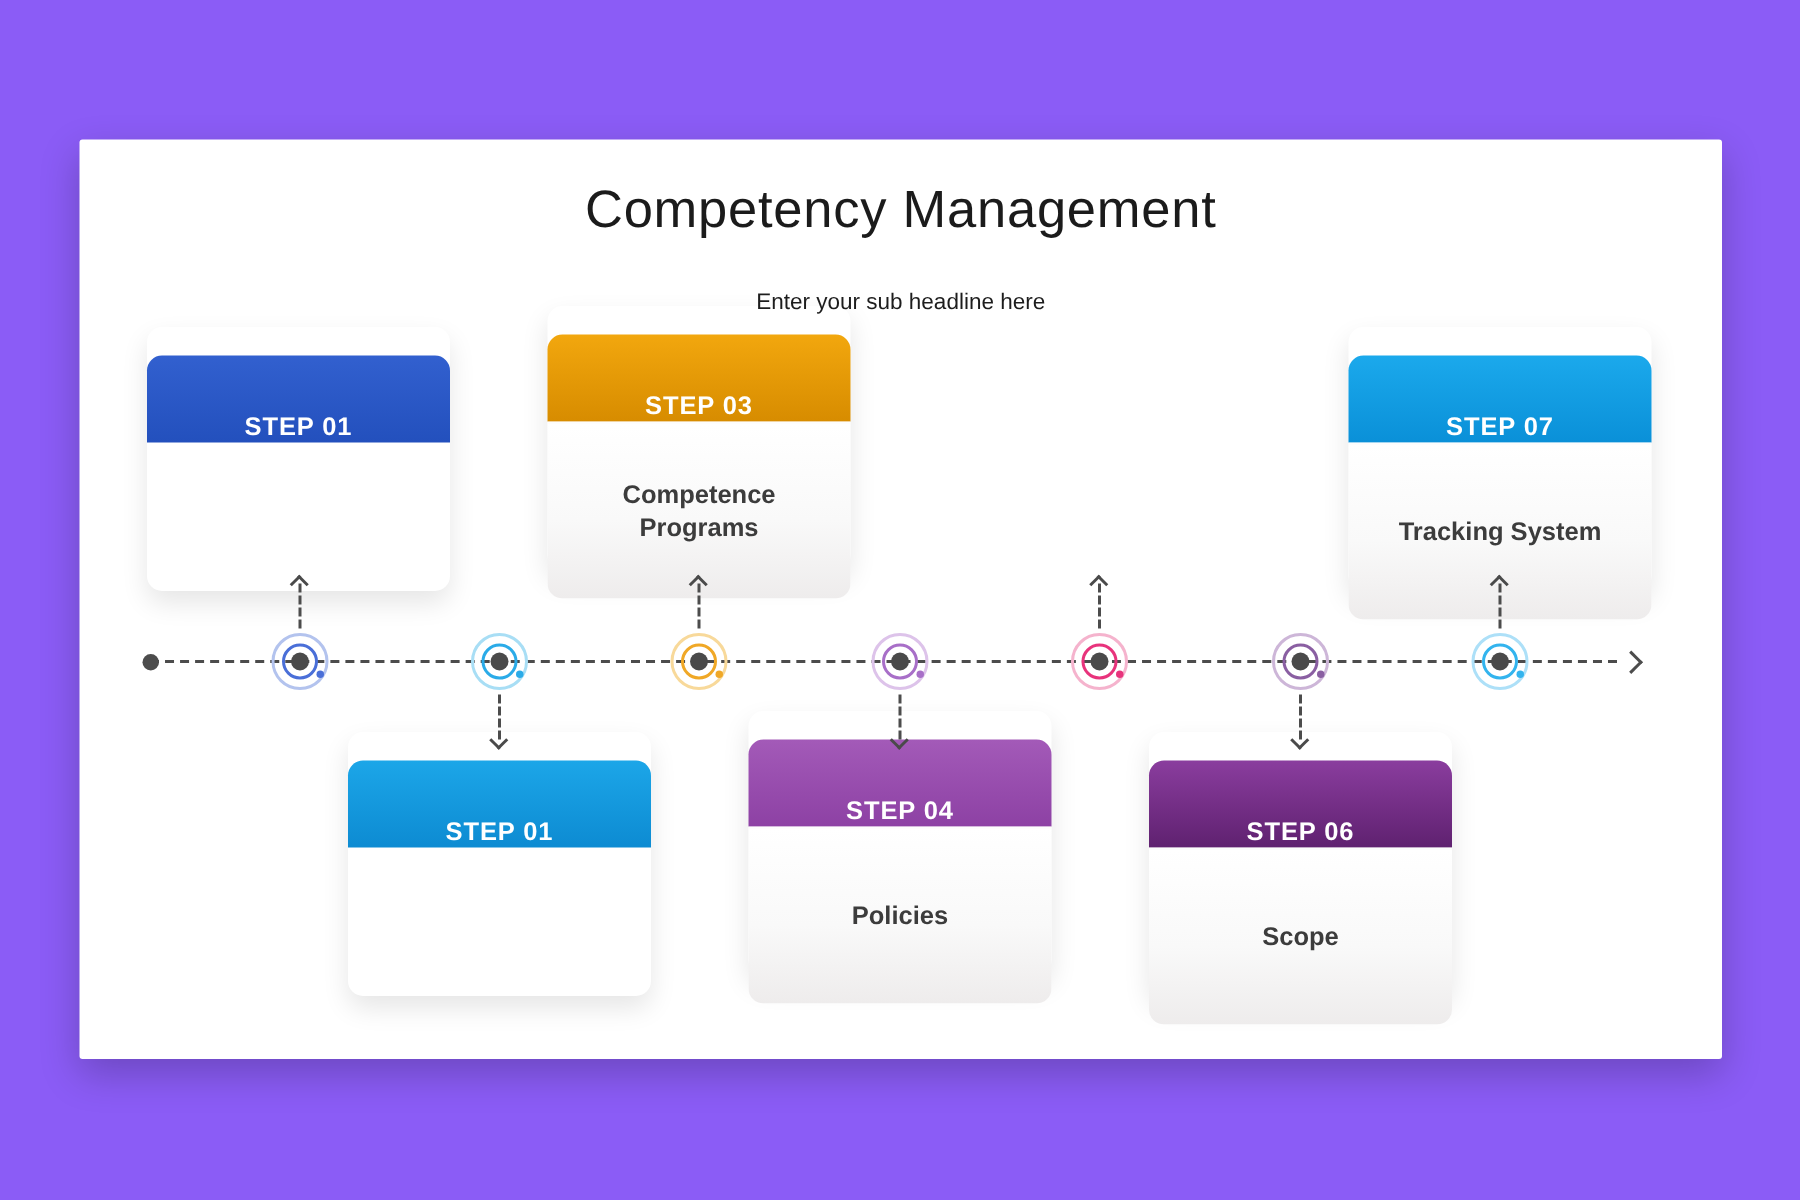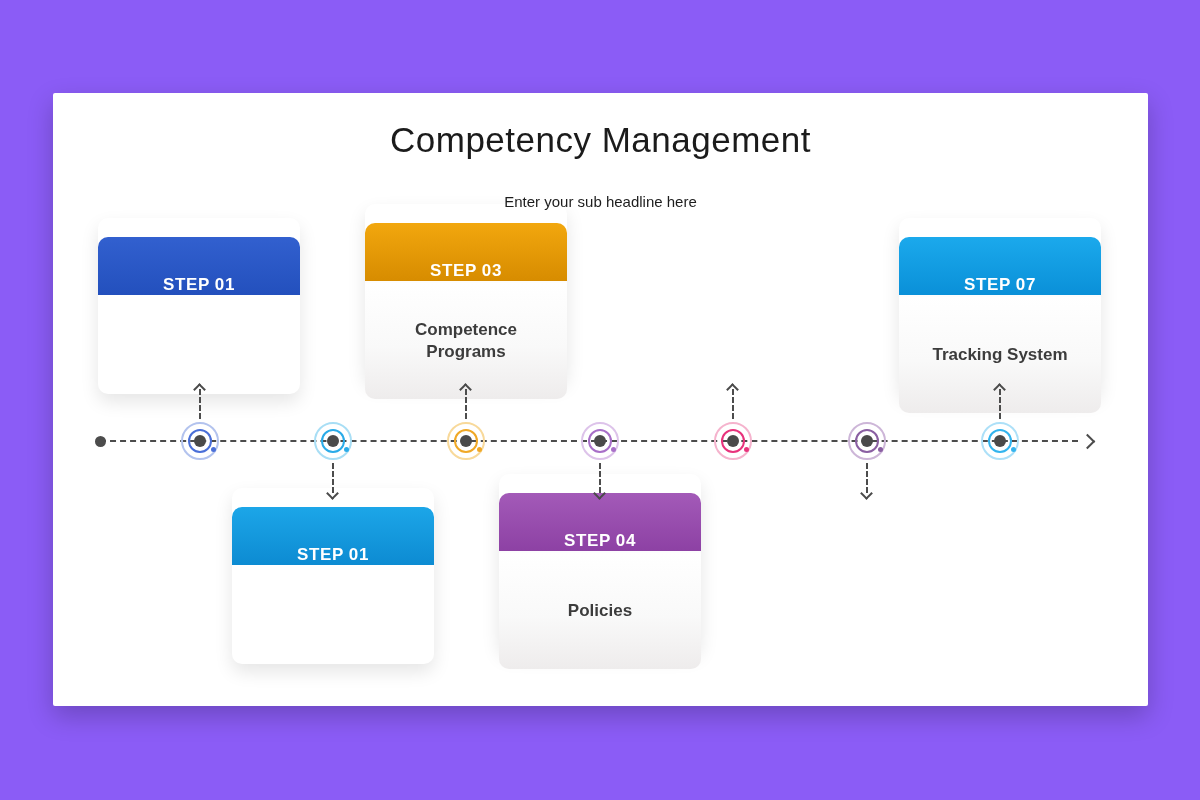--- a/index.html
+++ b/index.html
@@ -131,20 +131,28 @@
     </div>
   </div>
   <div class="card" style="left: 499px; top: 474px; --h1: #a35ab8; --h2: #8d41a4; --ring: #a86fc8; --ring-light: #ddc3ea;">
     <div class="card-header">
       <span>STEP 04</span>
     </div>
     <div class="card-body">
       <span>Policies</span>
     </div>
   </div>
+  <div class="card" style="left: 766px; top: 488px; --h1: #8a3d9e; --h2: #5f2170; --ring: #8a5fa2; --ring-light: #cdb6d8;">
+    <div class="card-header">
+      <span>STEP 06</span>
+    </div>
+    <div class="card-body">
+      <span>Scope</span>
+    </div>
+  </div>
 
   <div class="tl-line"></div>
   <div class="tl-start-dot"></div>
   <div class="tl-end-arrow"></div>
 
   <div class="marker up" style="left: 180px; --h1: #3260cf; --h2: #2350bd; --ring: #4a6fd8; --ring-light: #b3c3ee;">
     <div class="ring-outer"></div>
     <div class="ring-inner"></div>
     <div class="center-dot"></div>
     <div class="satellite"></div>

